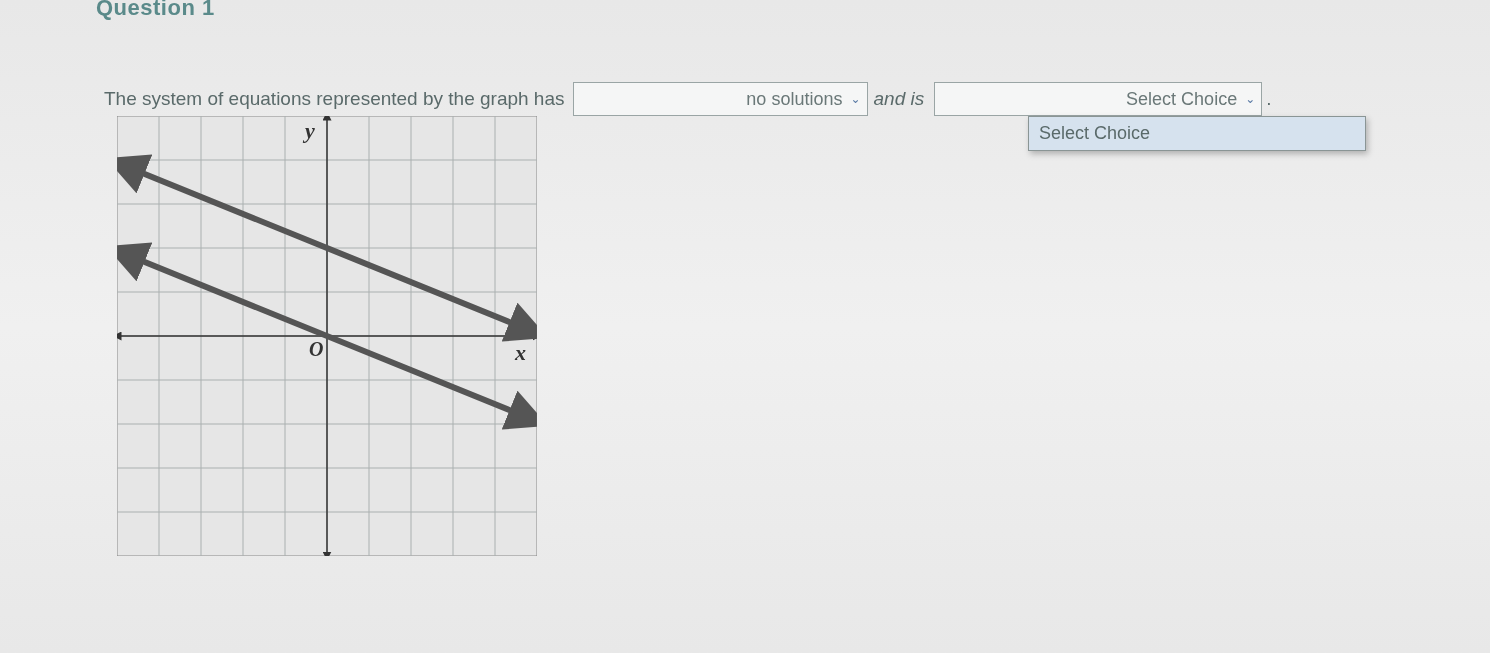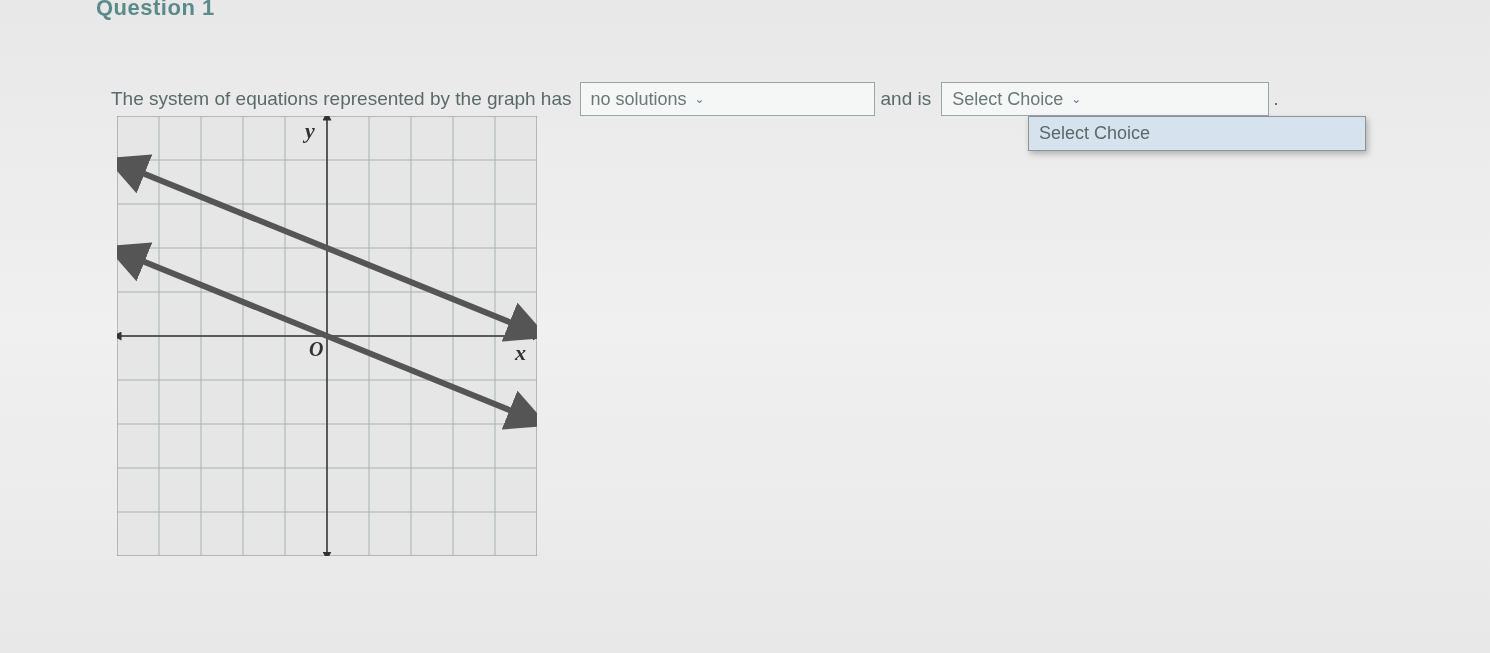--- a/index.html
+++ b/index.html
@@ -26,45 +26,45 @@
       left: 104px;
       display: flex;
       align-items: center;
       flex-wrap: nowrap;
       color: #5a6a6a;
       font-size: 19px;
     }
     .prompt-text {
       white-space: nowrap;
       margin-right: 8px;
-      margin-left: 7px;
     }
     .select-box {
       border: 1px solid #9aa5a5;
       background: #f5f6f6;
       height: 34px;
       display: flex;
       align-items: center;
-      justify-content: flex-start;
+      justify-content: flex-end;
       padding: 0 6px 0 10px;
       color: #6a7878;
       font-size: 18px;
       position: relative;
       cursor: pointer;
     }
     .select-box.first { width: 295px; }
     .select-box.second { width: 328px; }
     .chev {
       font-size: 12px;
       color: #5a7aa5;
       margin-left: 8px;
     }
     .and-is {
       margin: 0 10px 0 6px;
       white-space: nowrap;
+      font-style: italic;
     }
     .period {
       margin-left: 4px;
     }
     .dropdown-panel {
       position: absolute;
       top: 116px;
       left: 1028px;
       width: 338px;
       border: 1px solid #8a9595;

